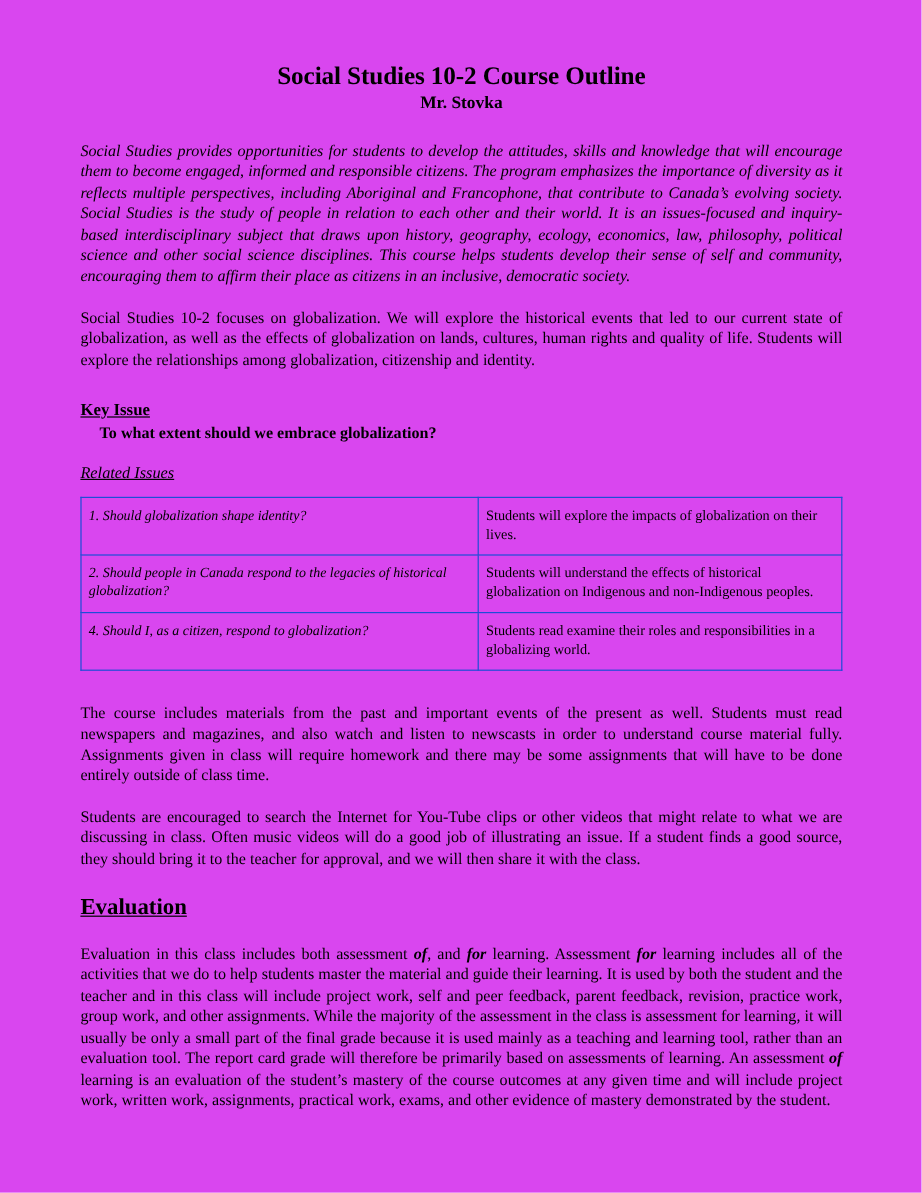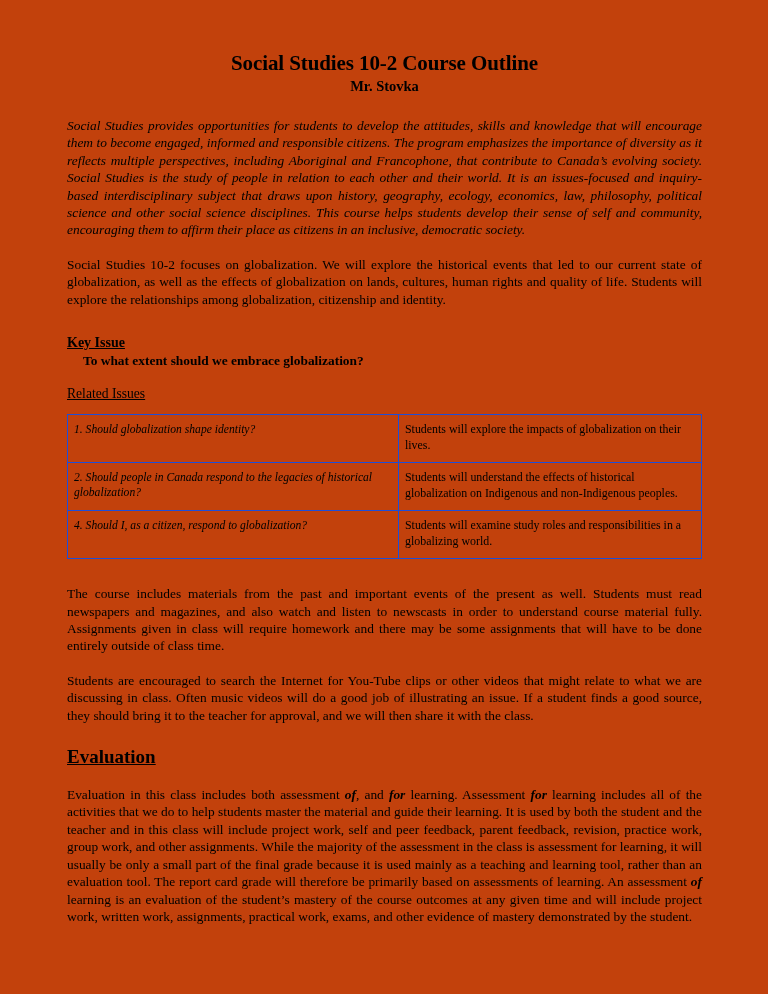--- a/index.html
+++ b/index.html
@@ -11,21 +11,21 @@
   body {
     font-family: "Liberation Serif", "DejaVu Serif", serif;
     color: #000000;
     -webkit-font-smoothing: antialiased;
   }
   .page {
     position: relative;
     width: 768px;
     height: 994px;
     margin: 0 auto;
-    background: #c2410c;
+    background: #d946ef;
     overflow: hidden;
     box-sizing: border-box;
   }
   .content {
     position: absolute;
     left: 67px;
     top: 52px;
     width: 635px;
   }
 
@@ -74,20 +74,21 @@
     text-decoration: underline;
     display: inline-block;
     line-height: 1.30;
   }
   .hd-plain-underline {
     font-size: 13.6px;
     font-weight: normal;
     text-decoration: underline;
     display: inline-block;
     line-height: 1.30;
+    font-style: italic;
   }
   .sub-bold {
     font-size: 13.4px;
     font-weight: bold;
     line-height: 1.30;
     margin-left: 16px;
   }
   .col-line { display: block; }
   .spacer-line { display: block; height: 15px; }
 
@@ -160,21 +161,21 @@
         <tr>
           <td class="c-issue">1. Should globalization shape identity?</td>
           <td class="c-outcome">Students will explore the impacts of globalization on their lives.</td>
         </tr>
         <tr>
           <td class="c-issue">2. Should people in Canada respond to the legacies of historical globalization?</td>
           <td class="c-outcome">Students will understand the effects of historical globalization on Indigenous and non-Indigenous peoples.</td>
         </tr>
         <tr>
           <td class="c-issue">4. Should I, as a citizen, respond to globalization?</td>
-          <td class="c-outcome">Students will examine study roles and responsibilities in a globalizing world.</td>
+          <td class="c-outcome">Students read examine their roles and responsibilities in a globalizing world.</td>
         </tr>
       </tbody>
     </table>
 
     <div class="gap-xl"></div>
 
     <p class="body-text">The course includes materials from the past and important events of the present as well.  Students must read newspapers and magazines, and also watch and listen to newscasts in order to understand course material fully.  Assignments given in class will require homework and there may be some assignments that will have to be done entirely outside of class time.</p>
 
     <div class="gap-md"></div>
 

